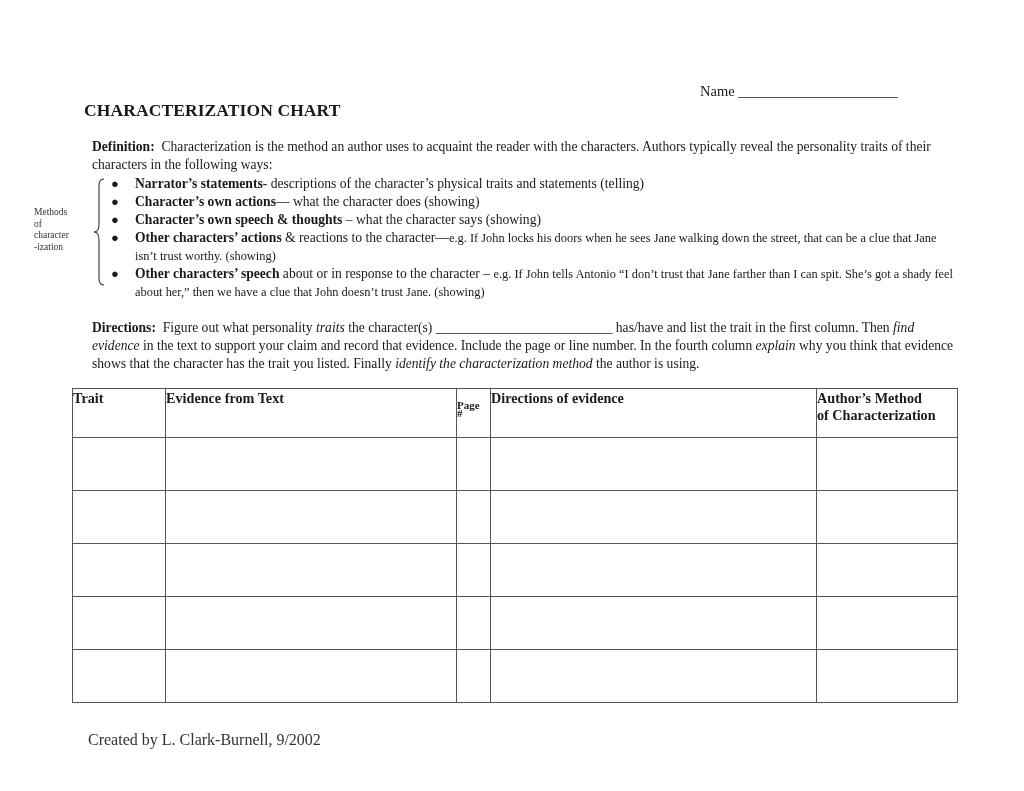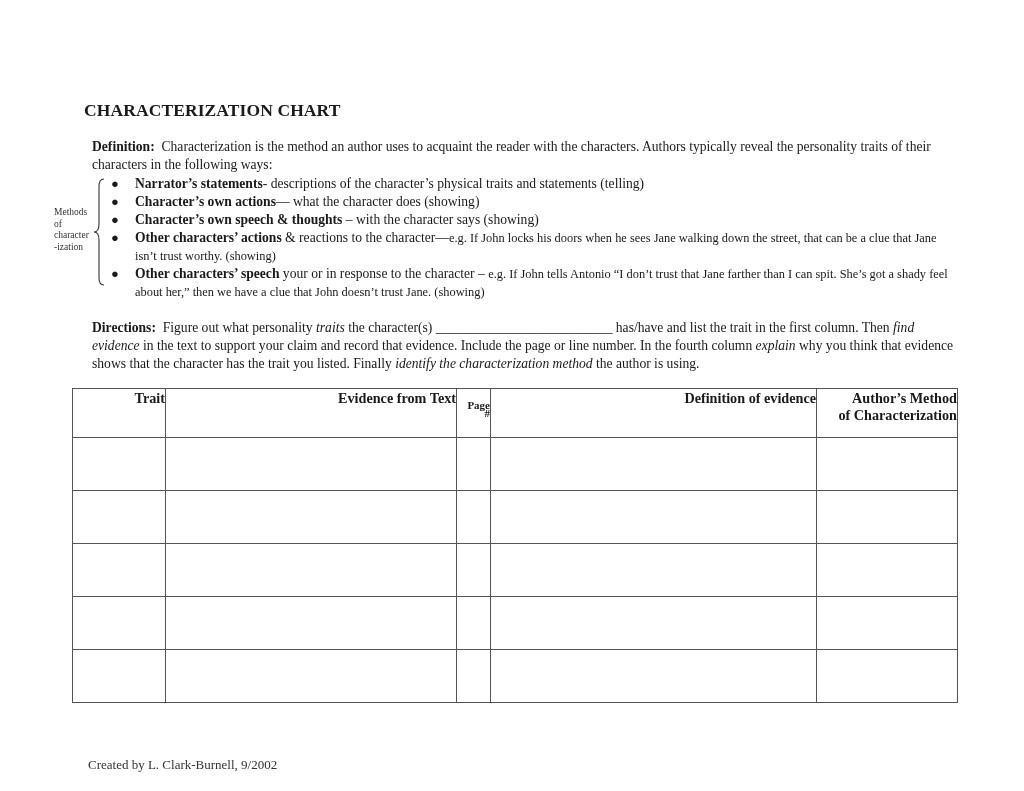--- a/index.html
+++ b/index.html
@@ -14,21 +14,21 @@
   }
   .title {
     left: 84px; top: 100px; font-size: 17.5px; font-weight: bold; letter-spacing: 0.1px; text-align: right;
   }
   .para {
     left: 92px; width: 870px; font-size: 13.6px; line-height: 18px;
   }
   .para b { font-weight: bold; }
   .def { top: 138px; }
   .methods-label {
-    left: 54px; top: 207px; font-size: 9.5px; line-height: 11.5px; color: #333;
+    left: 34px; top: 207px; font-size: 9.5px; line-height: 11.5px; color: #333;
   }
   .brace {
     left: 92px; top: 178px; width: 14px; height: 108px;
   }
   .bullets {
     left: 108px; top: 175px; width: 850px; font-size: 13.6px; line-height: 18px;
   }
   .bullet-item { position: relative; padding-left: 27px; margin: 0; }
   .bullet-item .dot {
     position: absolute; left: 3px; top: 0; font-size: 13px;
@@ -38,30 +38,31 @@
   .dirs { top: 319px; }
   .dirs i { font-style: italic; font-family: Liberation Serif, serif; }
   table.chart {
     position: absolute; left: 72px; top: 388px; width: 885px;
     border-collapse: collapse; table-layout: fixed;
   }
   table.chart th, table.chart td {
     border: 1.3px solid #555; padding: 0; vertical-align: top;
   }
   table.chart th {
-    height: 36px; font-size: 14.2px; font-weight: bold; text-align: right; line-height: 17px; padding-top: 1px;
+    height: 36px; font-size: 14.2px; font-weight: bold; text-align: left; line-height: 17px; padding-top: 1px;
   }
   table.chart th.page { font-size: 11px; line-height: 8px; padding-top: 12px; font-weight: bold; }
   table.chart td { height: 52px; }
-  .footer { left: 88px; top: 757px; font-size: 13px; color: #333; }
+  .footer { left: 88px; top: 731px; font-size: 16px; color: #333; }
 </style>
 </head>
 <body>
 
 <div class="abs name-block">
+  <div><span>Name</span> <span>______________________</span></div>
 </div>
 
 <div class="abs title">CHARACTERIZATION CHART</div>
 
 <div class="abs para def">
   <b>Definition:</b>&nbsp; <span>Characterization is the method an author uses to acquaint the reader with the characters.   Authors typically reveal the personality traits of their characters in the following ways:</span>
 </div>
 
 <div class="abs methods-label">
   <div>Methods</div>
@@ -70,23 +71,23 @@
   <div>-ization</div>
 </div>
 
 <svg class="abs brace" viewBox="0 0 14 108" preserveAspectRatio="none">
   <path d="M12 1 Q7 1 7 8 L7 46 Q7 54 2 54 Q7 54 7 62 L7 100 Q7 107 12 107" fill="none" stroke="#333" stroke-width="1.1"></path>
 </svg>
 
 <div class="abs bullets">
   <p class="bullet-item"><span class="dot">●</span><b>Narrator’s statements</b><span>- descriptions of the character’s physical traits and statements (telling)</span></p>
   <p class="bullet-item"><span class="dot">●</span><b>Character’s own actions</b><span>— what the character does (showing)</span></p>
-  <p class="bullet-item"><span class="dot">●</span><b>Character’s own speech &amp; thoughts</b><span> – with the character says (showing)</span></p>
+  <p class="bullet-item"><span class="dot">●</span><b>Character’s own speech &amp; thoughts</b><span> – what the character says (showing)</span></p>
   <p class="bullet-item"><span class="dot">●</span><b>Other characters’ actions</b><span> &amp; reactions to the character—</span><span class="small">e.g.  If John locks his doors when he sees Jane walking down the street, that can be a clue that Jane isn’t trust worthy.  (showing)</span></p>
-  <p class="bullet-item"><span class="dot">●</span><b>Other characters’ speech</b><span> your or in response to the character – </span><span class="small">e.g. If John tells Antonio “I don’t trust that Jane farther than I can spit. She’s got a shady feel about her,” then we have a clue that John doesn’t trust Jane. (showing)</span></p>
+  <p class="bullet-item"><span class="dot">●</span><b>Other characters’ speech</b><span> about or in response to the character – </span><span class="small">e.g. If John tells Antonio “I don’t trust that Jane farther than I can spit. She’s got a shady feel about her,” then we have a clue that John doesn’t trust Jane. (showing)</span></p>
 </div>
 
 <div class="abs para dirs">
   <b>Directions:</b>&nbsp; <span>Figure out what personality </span><i>traits</i><span> the character(s) </span><span>__________________________</span><span> has/have and list the trait in the first column. Then </span><i>find evidence</i><span> in the text to support your claim and record that evidence.  Include the page or line number.  In the fourth column </span><i>explain</i><span> why you think that evidence shows that the character has the trait you listed.  Finally </span><i>identify the characterization method</i><span> the author is using.</span>
 </div>
 
 <table class="chart">
   <colgroup>
     <col style="width:93px">
       <col style="width:291px">
@@ -95,21 +96,21 @@
       <col style="width:141px">
   </colgroup>
   <thead>
     <tr>
       <th>Trait</th>
       <th>Evidence from Text</th>
       <th class="page">
           <div>Page</div>
           <div>#</div>
         </th>
-      <th>Definition of evidence</th>
+      <th>Directions of evidence</th>
       <th>
           <div>Author’s Method</div>
           <div>of Characterization</div>
         </th>
     </tr>
   </thead>
   <tbody>
     <tr>
       <td></td>
         <td></td>

